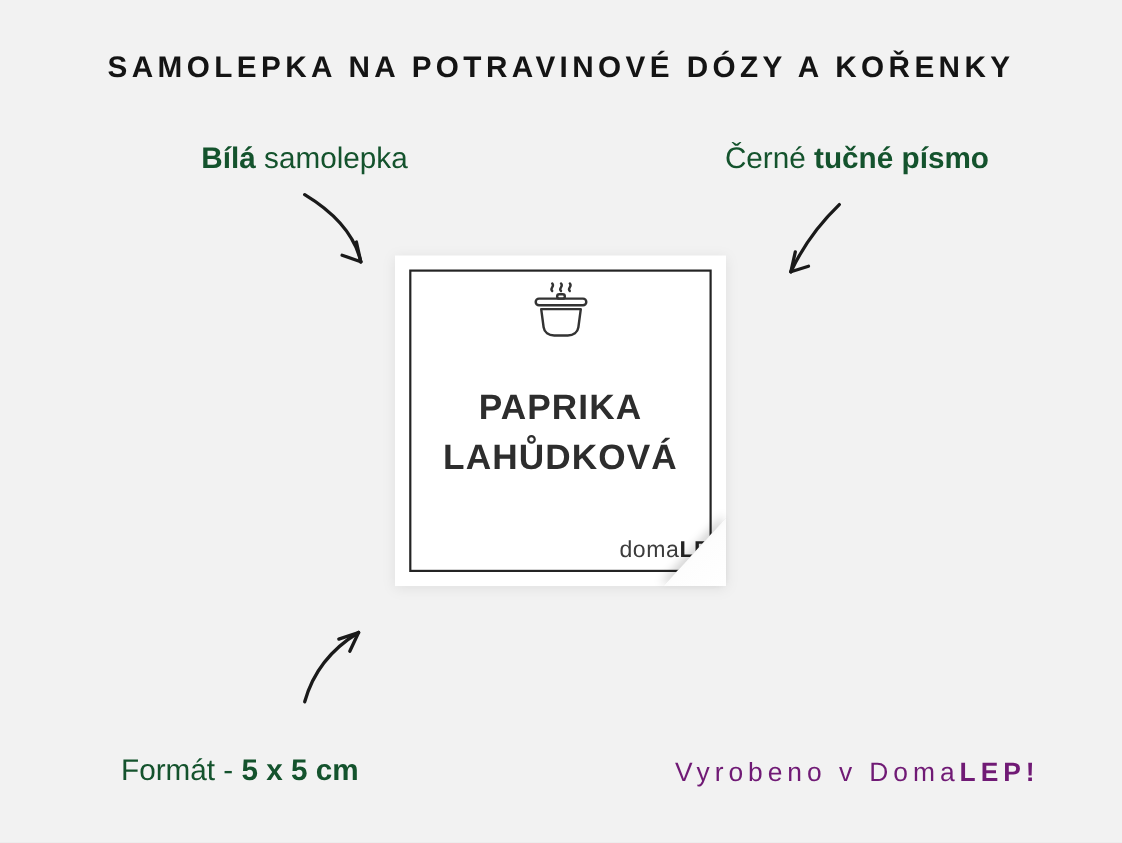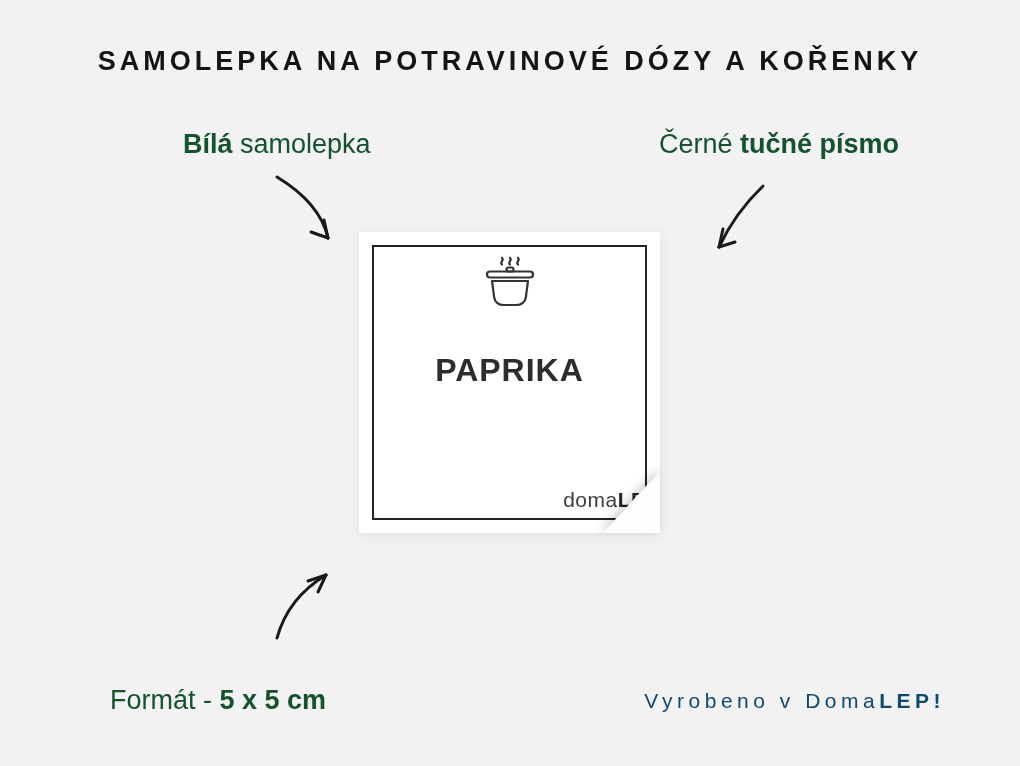--- a/index.html
+++ b/index.html
@@ -40,23 +40,23 @@
   .callout .b { font-weight: 700; }
   .callout-white-sticker { top: 129px; left: 183px; }
   .callout-black-font   { top: 129px; left: 643px; margin-left: 16px; }
   .callout-format       { top: 653px; left: 110px; margin-top: 32px; }
 
   
   .footer {
     position: absolute;
     top: 689px;
     right: 75px;
-    font-size: 21px;
+    font-size: 24px;
     letter-spacing: 4.5px;
-    color: #0c4a6e;
+    color: #701a75;
     white-space: nowrap;
   }
   .footer .b { font-weight: 700; }
 
   
   .arrows {
     position: absolute;
     inset: 0;
     width: 1020px;
     height: 766px;
@@ -181,20 +181,21 @@
         <path d="M21 13.5 c-2.8 -2.2 2.8 -4.2 0 -6.8"></path>
         <path d="M29 13.5 c-2.8 -2.2 2.8 -4.2 0 -6.8"></path>
         <path d="M37 13.5 c-2.8 -2.2 2.8 -4.2 0 -6.8"></path>
         <rect x="25.5" y="16.5" width="7" height="4" rx="2"></rect>
         <rect x="6" y="20.5" width="46" height="6" rx="3"></rect>
         <path d="M11 30 l2.2 16.5 c0.7 4.8 4.6 7.5 9.6 7.5 h12.4 c5 0 8.9 -2.7 9.6 -7.5 L47 30 z"></path>
       </svg>
 
       <div class="product-name">
         <div>PAPRIKA</div>
+        <div>LAHŮDKOVÁ</div>
       </div>
 
       <div class="brand">
         <span>doma</span><span class="b">LEP</span>
       </div>
     </div>
 
     <div class="flap-wrap">
       <div class="flap"></div>
     </div>

